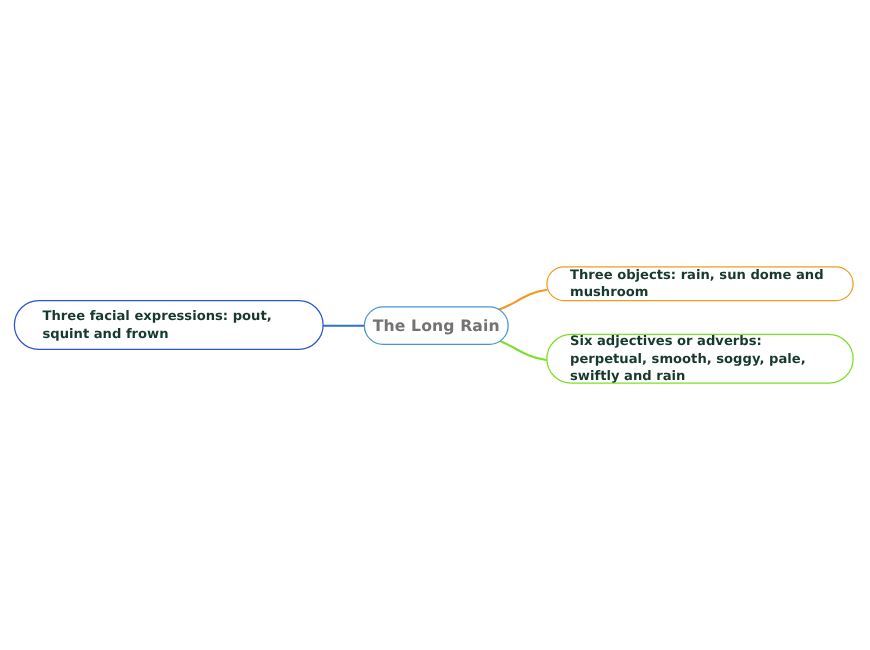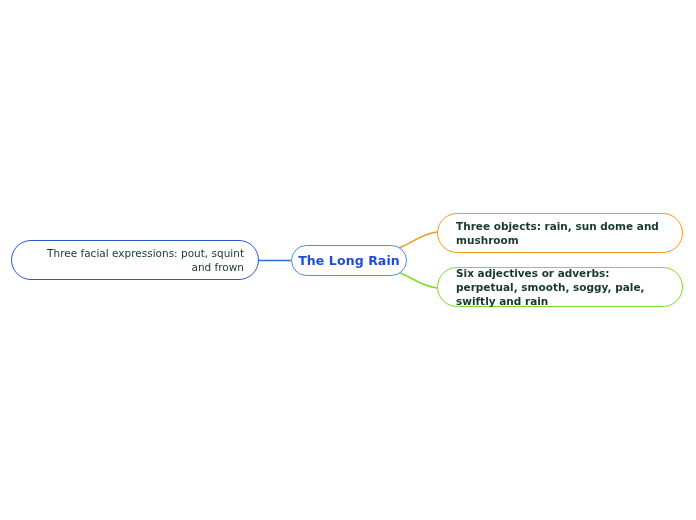--- a/index.html
+++ b/index.html
@@ -47,49 +47,49 @@
     top: 245px;
     width: 116px;
     height: 31px;
     border: 1.6px solid #4a94d4;
     border-radius: 16px;
     justify-content: center;
   }
   #node-central .node-label {
     font-size: 12.5px;
     font-weight: bold;
-    color: #1d4ed8;
+    color: #737373;
     text-align: center;
     letter-spacing: 0.1px;
   }
 
   
   #node-left {
     left: 11px;
     top: 240px;
     width: 248px;
     height: 40px;
     border: 1.6px solid #2f55cc;
     border-radius: 20px;
     padding: 0 14px 0 22px;
   }
   #node-left .node-label {
     font-size: 10.5px;
-    font-weight: normal;
+    font-weight: bold;
     color: #17392c;
     line-height: 14px;
-    text-align: right;
+    text-align: left;
   }
 
   
   #node-objects {
     left: 437px;
     top: 213px;
     width: 246px;
-    height: 40px;
+    height: 28px;
     border: 1.6px solid #f29a22;
     border-radius: 20px;
     padding: 0 12px 0 18px;
   }
   #node-objects .node-label {
     font-size: 10.5px;
     font-weight: bold;
     color: #17392c;
     line-height: 14px;
     text-align: left;

